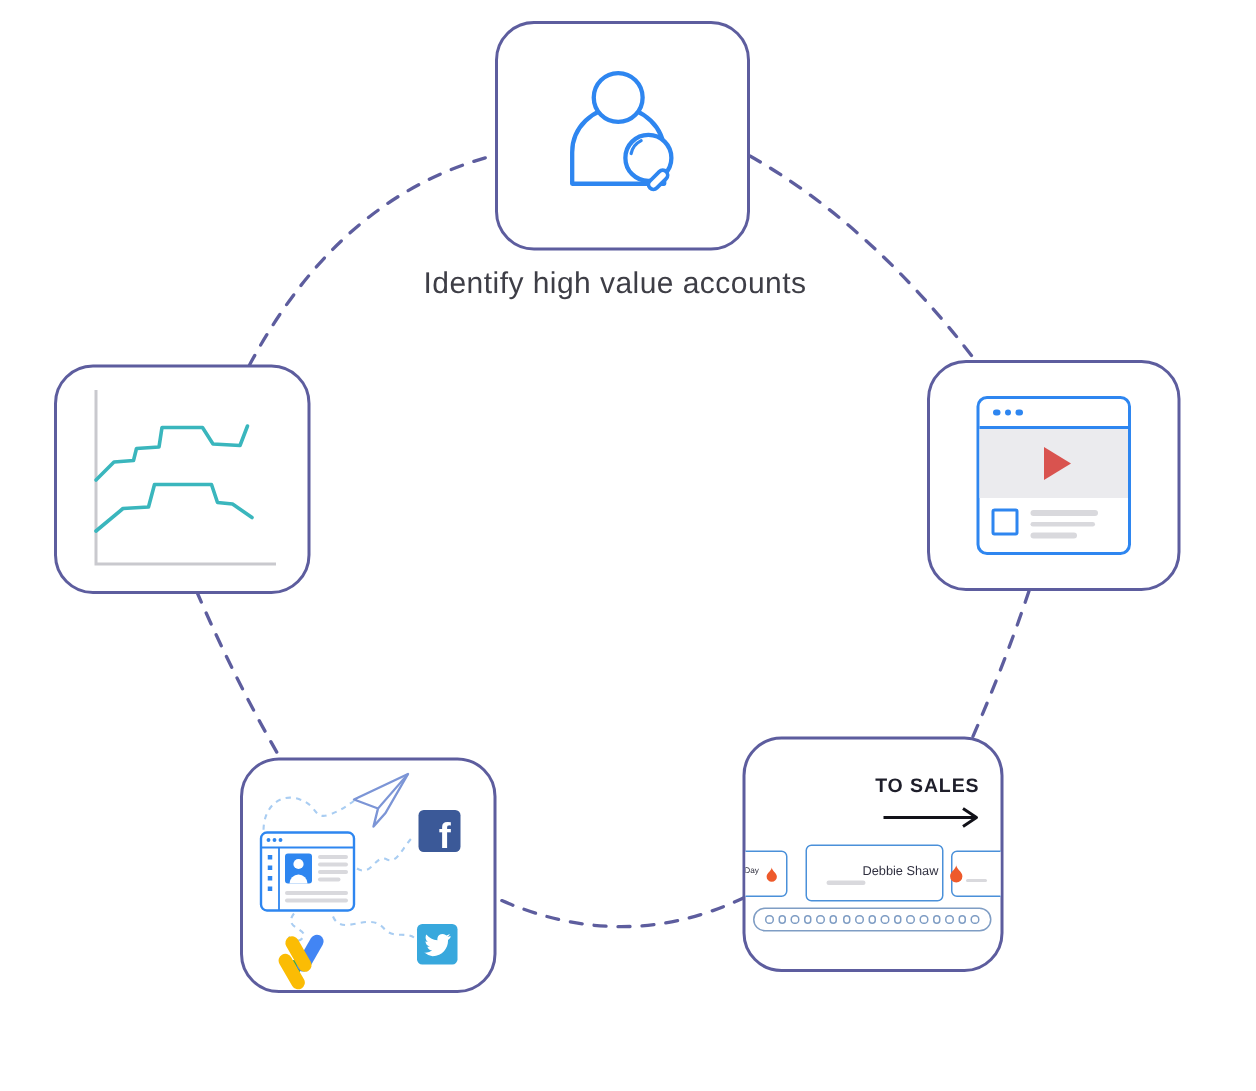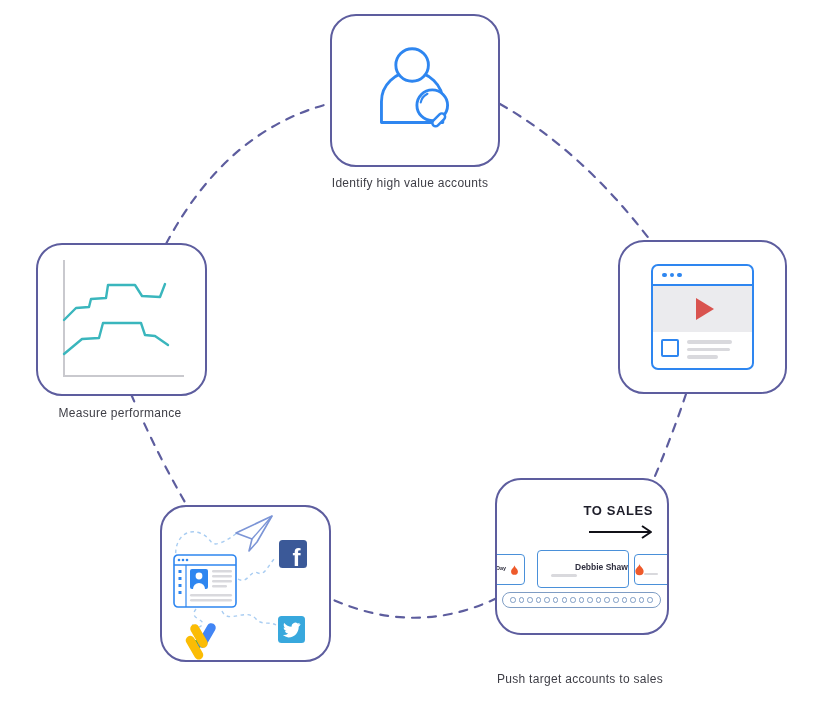--- a/index.html
+++ b/index.html
@@ -10,37 +10,37 @@
   svg{display:block;}
   .arcs{position:absolute;left:0;top:0;z-index:0;}
   .arc{fill:none;stroke:var(--purple);stroke-width:2.2;stroke-dasharray:8 8;stroke-linecap:round;}
 
   .box{
     position:absolute;z-index:2;background:#fff;
     border:2px solid var(--purple);border-radius:26px;
   }
   .label{
     position:absolute;z-index:3;background:#fff;text-align:center;
-    color:var(--text);font-size:12px;line-height:1.32;letter-spacing:.3px;
+    color:var(--text);font-size:20px;line-height:1.32;letter-spacing:.3px;
   }
 
   
   .box-identify{left:330px;top:14px;width:166px;height:149px;}
   .label-identify{left:280px;top:176px;width:260px;}
   
   .box-measure{left:36px;top:243px;width:167px;height:149px;}
   .label-measure{left:10px;top:406px;width:220px;}
   
   .box-engage{left:618px;top:240px;width:165px;height:150px;}
   .label-engage{left:585px;top:400px;width:230px;}
   
   .box-campaigns{left:160px;top:505px;width:167px;height:153px;}
   .label-campaigns{left:112px;top:670px;width:260px;}
   
-  .box-push{left:495px;top:478px;width:170px;height:153px;overflow:hidden;}
+  .box-push{left:495px;top:491px;width:170px;height:153px;overflow:hidden;}
   .label-push{left:455px;top:672px;width:250px;}
 
   .icon-center{position:absolute;left:37px;top:26px;}
   .fill-abs{position:absolute;inset:0;}
 
   
   .st-blue{stroke:var(--blue);fill:none;}
   .st-blue-w{stroke:var(--blue);fill:#fff;}
   .st-teal{stroke:var(--teal);fill:none;}
   .st-axis{stroke:var(--axis);fill:none;}
@@ -73,21 +73,21 @@
     font-size:13px;font-weight:bold;letter-spacing:.6px;color:var(--dark);
   }
   .sales-arrow{position:absolute;top:44px;right:12px;}
   .contact-card{
     position:absolute;background:#fff;border:1.6px solid var(--card-border);
     border-radius:4px;display:flex;align-items:center;box-sizing:border-box;
   }
   .card-mid{left:40px;top:70px;width:92px;height:38px;padding:0 7px;gap:6px;z-index:2;}
   .card-left{left:-14px;top:74px;width:42px;height:31px;padding:0 5px;gap:4px;justify-content:flex-end;}
   .card-right{left:137px;top:74px;width:48px;height:31px;padding:0 5px;gap:4px;}
-  .contact-name{font-size:8.5px;font-weight:bold;color:#2f2f3f;white-space:nowrap;padding-left:24px;}
+  .contact-name{font-size:8.5px;font-weight:normal;color:#2f2f3f;white-space:nowrap;padding-left:24px;}
   .contact-name.tiny{font-size:5.5px;}
   .name-col{display:flex;flex-direction:column;gap:2px;}
   .name-bar{width:26px;height:3px;background:var(--gray-line);border-radius:2px;}
   .name-bar.small{width:14px;height:2px;}
   .flame{margin-left:auto;flex:0 0 auto;}
   .dots-pill{
     position:absolute;left:5px;top:112px;width:159px;height:16px;z-index:1;
     border:1.4px solid var(--dot-border);border-radius:9px;box-sizing:border-box;
     display:flex;align-items:center;justify-content:space-evenly;padding:0 4px;
   }
@@ -119,21 +119,20 @@
   </div>
   <div class="label label-identify">Identify high value accounts</div>
 
   <div class="box box-measure">
     <svg class="fill-abs" width="167" height="149" viewBox="0 0 167 149">
       <path class="st-axis" stroke-width="2" d="M26,15 L26,131 L146,131"></path>
       <polyline class="st-teal" stroke-width="2.4" stroke-linejoin="round" stroke-linecap="round" points="26,75 38,63 51,62 53,54 68,53 70,40 97,40 104,51 122,52 127,39"></polyline>
       <polyline class="st-teal" stroke-width="2.4" stroke-linejoin="round" stroke-linecap="round" points="26,109 44,94 61,93 65,78 103,78 107,90 117,91 130,100"></polyline>
     </svg>
   </div>
-  <div class="label label-measure">Measure performance</div>
 
   <div class="box box-engage">
     <div class="browser">
       <div class="browser-header">
         <span class="bdot"></span>
         <span class="bdot"></span>
         <span class="bdot"></span>
       </div>
       <div class="video-area">
         <span class="play-triangle"></span>
@@ -280,15 +279,14 @@
         <i class="tdot"></i>
         <i class="tdot"></i>
         <i class="tdot"></i>
         <i class="tdot"></i>
         <i class="tdot"></i>
         <i class="tdot"></i>
         <i class="tdot"></i>
         <i class="tdot"></i>
     </div>
   </div>
-  <div class="label label-push">Push target accounts to sales</div>
 
 </div>
 
 </body></html>

